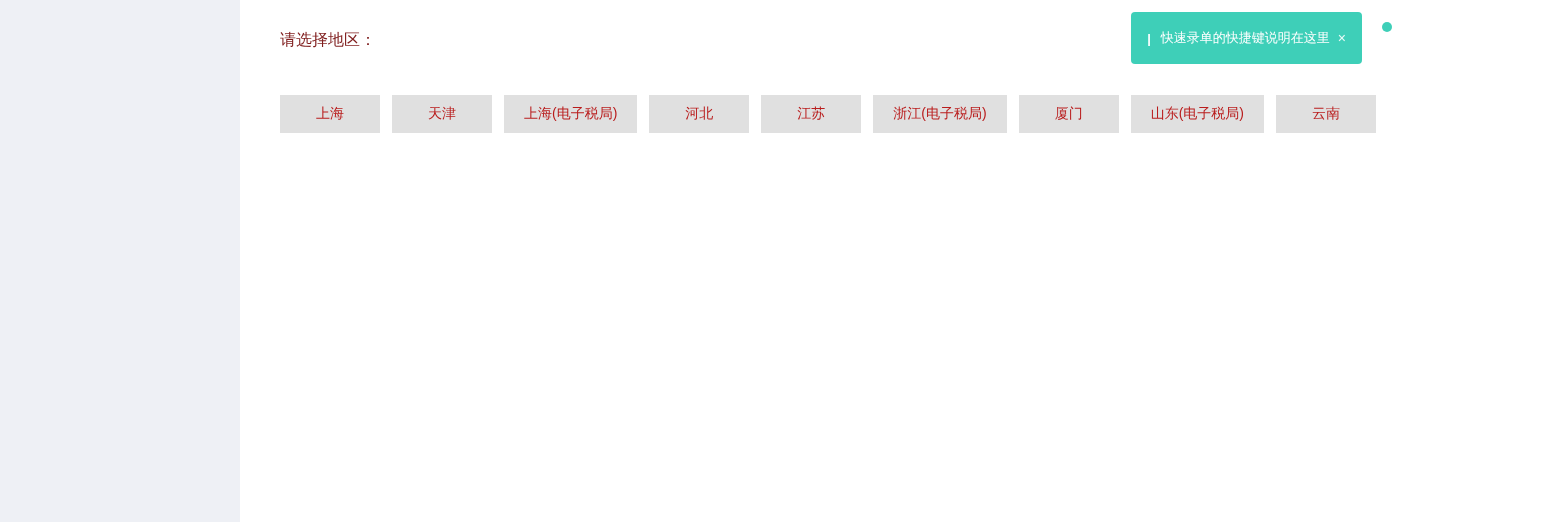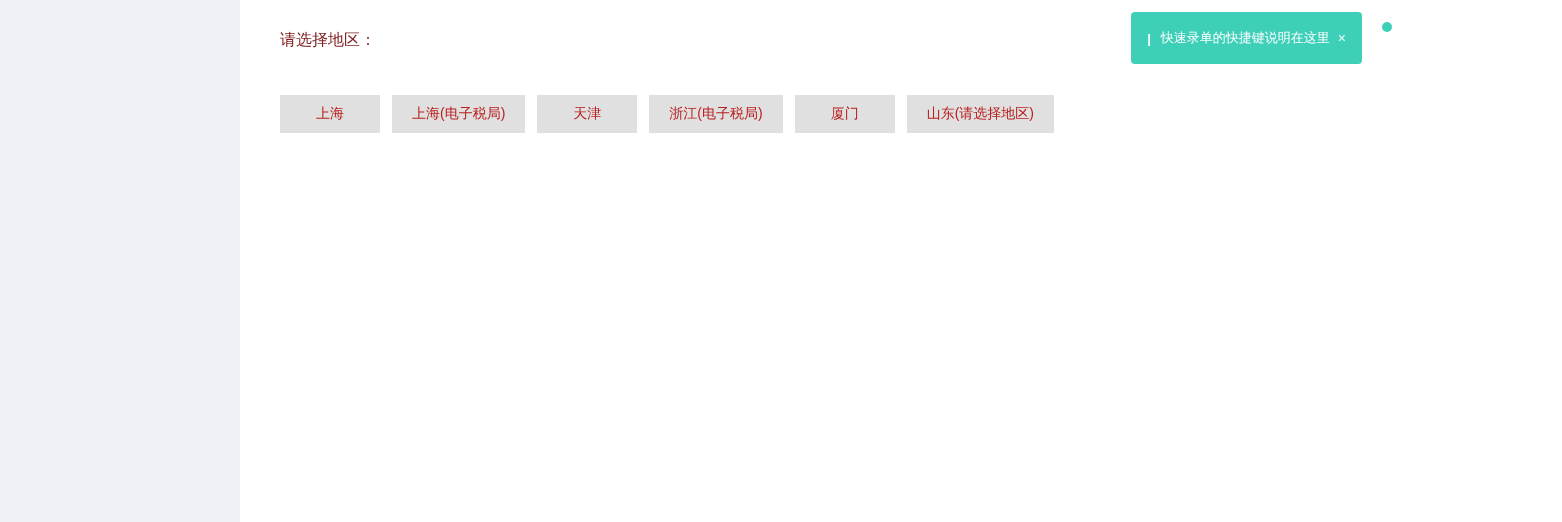--- a/index.html
+++ b/index.html
@@ -103,25 +103,28 @@
 </head>
 <body>
 
 <div class="sidebar"></div>
 
 <div class="main-content">
   <div class="page-title">请选择地区：</div>
   <div class="region-grid">
 
   <button class="region-btn">上海</button>
+      <button class="region-btn">天津</button>
       <button class="region-btn">上海(电子税局)</button>
-      <button class="region-btn">天津</button>
+      <button class="region-btn">河北</button>
+      <button class="region-btn">江苏</button>
       <button class="region-btn">浙江(电子税局)</button>
       <button class="region-btn">厦门</button>
-      <button class="region-btn">山东(请选择地区)</button>
+      <button class="region-btn">山东(电子税局)</button>
+      <button class="region-btn">云南</button>
     </div>
 </div>
 
 <div class="tooltip-badge">
   <span>快速录单的快捷键说明在这里</span>
   <span class="tooltip-close">×</span>
 </div>
 
 <div class="tooltip-dot"></div>
 

